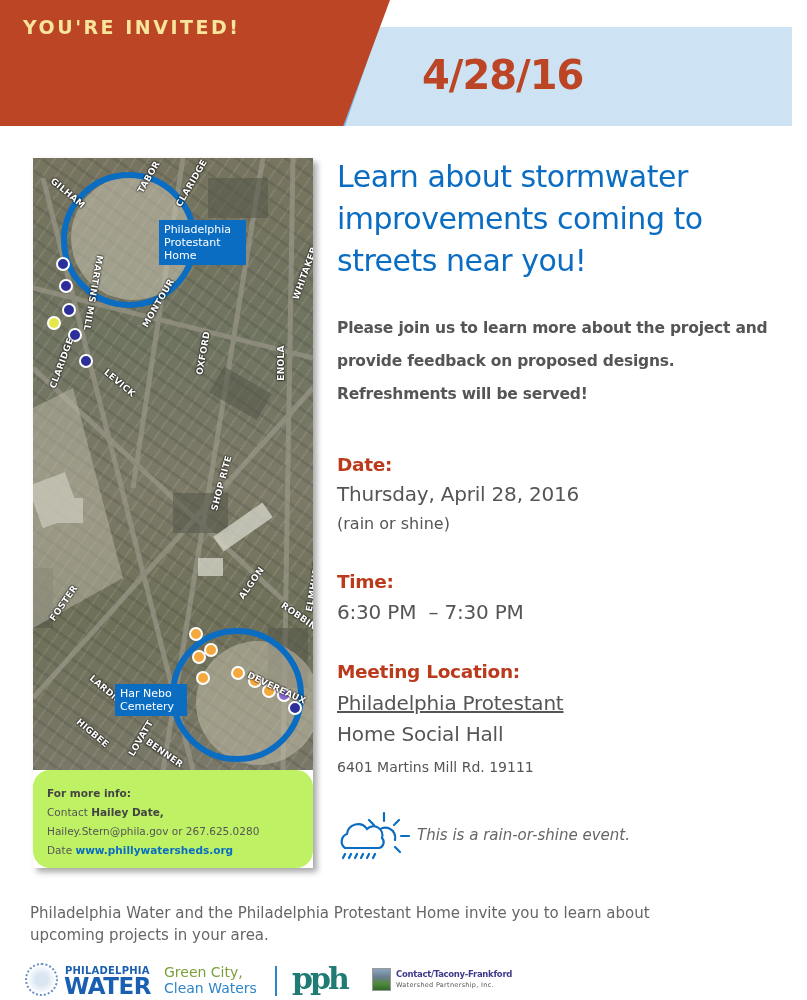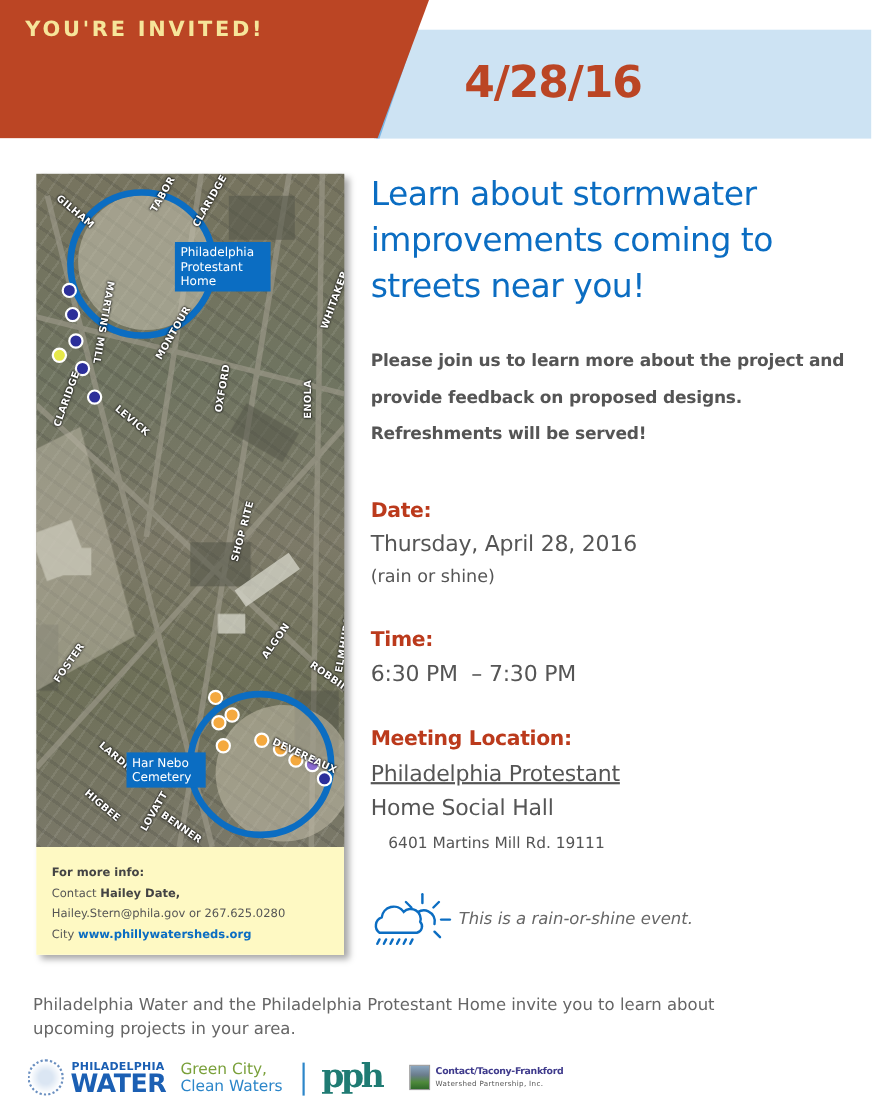--- a/index.html
+++ b/index.html
@@ -26,35 +26,35 @@
   .map { position: absolute; left: 0; top: 0; width: 280px; height: 612px; overflow: hidden;
          background:
            repeating-linear-gradient(35deg, rgba(60,60,55,0.18) 0 3px, transparent 3px 14px),
            repeating-linear-gradient(-55deg, rgba(255,255,255,0.08) 0 2px, transparent 2px 11px),
            linear-gradient(180deg, #77745f 0%, #6f7460 30%, #7d7a68 55%, #6e7058 75%, #7a7868 100%); }
   .map svg { position: absolute; left: 0; top: 0; }
   .map-label { position: absolute; background: #0b6dc2; color: #fff; font-family: "DejaVu Sans", sans-serif;
                font-size: 11px; line-height: 13px; padding: 3px 5px; font-weight: normal; }
   .street { position: absolute; color: #fff; font-family: "DejaVu Sans", sans-serif; font-weight: bold; font-size: 9px;
             text-shadow: 0 0 2px #000, 0 0 2px #000; letter-spacing: 0.3px; white-space: nowrap; }
-  .info-box { position: absolute; left: 0; top: 612px; width: 280px; height: 98px; background: #fef9c3;
-              padding: 14px 14px; font-size: 10.5px; line-height: 19px; color: #555; }
+  .info-box { position: absolute; left: 0; top: 612px; width: 280px; height: 98px; background: #bef264;
+              padding: 14px 14px; font-size: 10.5px; line-height: 19px; color: #555; border-radius: 17px; }
   .info-box .bold { font-weight: bold; color: #444; }
   .info-box .link { font-weight: bold; color: #0b6dc2; }
 
   
   .right { position: absolute; left: 337px; top: 150px; width: 460px; }
   .headline { position: absolute; left: 0; top: 6px; width: 460px; font-size: 30px; line-height: 42px; color: #0b6dc2;
               letter-spacing: -0.5px; }
   .intro { position: absolute; left: 0; top: 162px; width: 460px; font-weight: bold; font-size: 15.5px; line-height: 33px;
            color: #555; letter-spacing: -0.2px; }
   .section-label { position: absolute; left: 0; font-weight: bold; font-size: 18.5px; color: #bb3a1c; letter-spacing: -0.3px; }
   .section-value { position: absolute; left: 0; font-size: 20px; color: #555; line-height: 27px; letter-spacing: -0.2px; white-space: nowrap; }
   .section-sub { position: absolute; left: 0; font-size: 16px; color: #555; white-space: nowrap; }
-  .address { position: absolute; left: 16px; font-size: 14px; color: #555; }
+  .address { position: absolute; left: 0; font-size: 14px; color: #555; }
   .rain-row { position: absolute; left: 0; top: 660px; width: 400px; height: 50px; }
   .rain-row svg { position: absolute; left: 0; top: 0; }
   .rain-text { position: absolute; left: 80px; top: 16px; font-style: italic; font-size: 15px; color: #666; white-space: nowrap; }
 
   
   .footer-text { position: absolute; left: 30px; top: 902px; width: 640px; font-size: 15px; line-height: 22px; color: #666; }
   .logos { position: absolute; left: 0; top: 958px; width: 807px; height: 42px; }
   .seal { position: absolute; left: 25px; top: 5px; width: 33px; height: 33px; border-radius: 50%;
           border: 2px dotted #6a8fc0; background: radial-gradient(circle, #dbe6f3 30%, #ffffff 70%); }
   .pw-top { position: absolute; left: 65px; top: 7px; font-weight: bold; font-size: 10px; color: #1b5fb3; letter-spacing: 0.2px; }
@@ -166,21 +166,21 @@
     <div class="map-label" style="left:82px;top:526px;width:72px;">
       <div>Har Nebo</div>
       <div>Cemetery</div>
     </div>
   </div>
 
   <div class="info-box">
     <div class="bold">For more info:</div>
     <div><span>Contact </span><span class="bold">Hailey Date,</span></div>
     <div>Hailey.Stern@phila.gov or 267.625.0280</div>
-    <div><span>City </span><span class="link">www.phillywatersheds.org</span></div>
+    <div><span>Date </span><span class="link">www.phillywatersheds.org</span></div>
   </div>
 </div>
 
 <div class="right">
   <div class="headline">Learn about stormwater improvements coming to streets near you!</div>
   <div class="intro">Please join us to learn more about the project and provide feedback on proposed designs. Refreshments will be served!</div>
 
   <div class="section-label" style="top:304px;">Date:</div>
   <div class="section-value" style="top:331px;">Thursday, April 28, 2016</div>
   <div class="section-sub" style="top:364px;">(rain or shine)</div>

